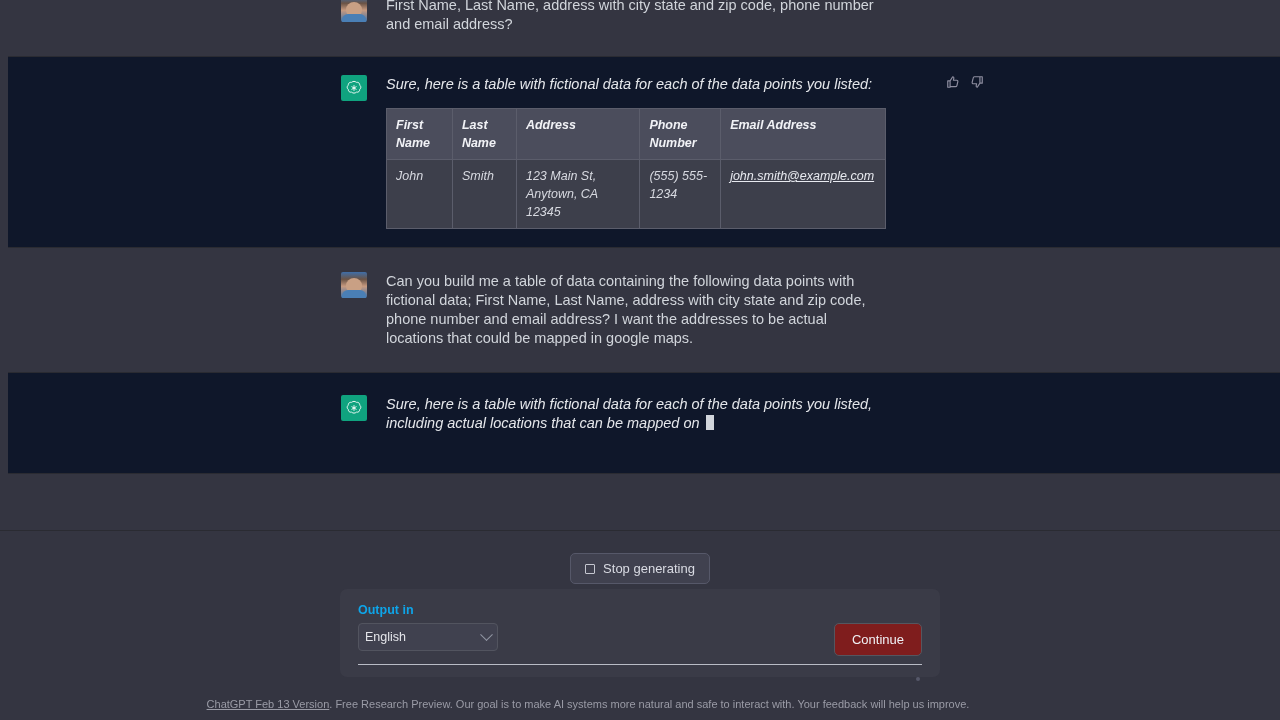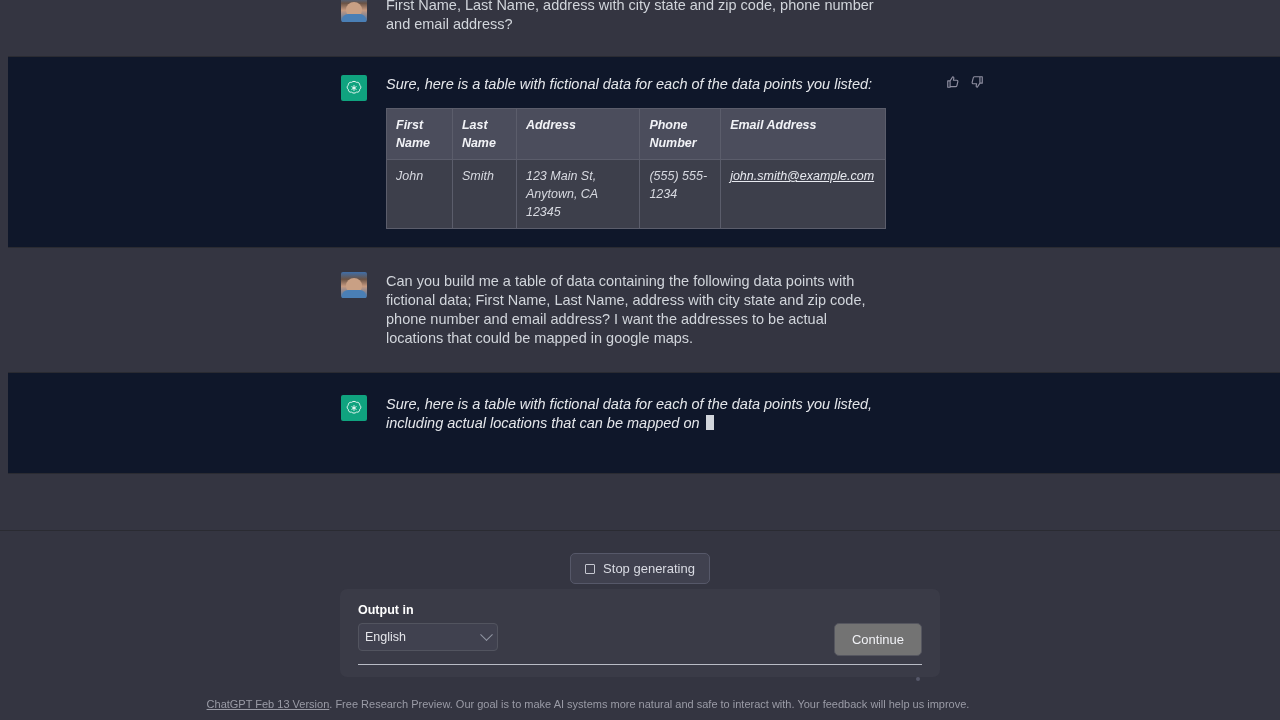--- a/index.html
+++ b/index.html
@@ -75,31 +75,31 @@
     display: inline-flex; align-items: center; gap: 8px;
     background: #40414f; border: 1px solid #565869; border-radius: 5px;
     color: #d9dbe3; font-size: 13px; padding: 7px 14px; cursor: pointer;
   }
   .sq-icon { width: 10px; height: 10px; border: 1.5px solid #c5c7d0; border-radius: 1px; display: block; }
 
   .panel {
     position: absolute; left: 340px; top: 58px; width: 600px; height: 88px;
     background: #3a3b47; border-radius: 7px; padding: 14px 18px 0 18px;
   }
-  .panel-label { color: #ffffff; font-size: 12.5px; font-weight: bold; margin-bottom: 6px; }
+  .panel-label { color: #0ea5e9; font-size: 12.5px; font-weight: bold; margin-bottom: 6px; }
   .panel-row { display: flex; align-items: flex-start; justify-content: space-between; }
   .select-box {
     width: 140px; height: 28px; background: #40414f; border: 1px solid #52545f; border-radius: 4px;
     display: flex; align-items: center; padding: 0 6px; color: #e4e5ea; font-size: 12.5px;
     justify-content: space-between; cursor: pointer;
   }
   .chev { width: 9px; height: 9px; border-right: 1.6px solid #9095a3; border-bottom: 1.6px solid #9095a3;
           transform: rotate(45deg) translate(-2px,-2px); }
   .continue-btn {
-    background: #737373; border: 1px solid #55565f; border-radius: 5px; color: #f0f1f5;
+    background: #7f1d1d; border: 1px solid #55565f; border-radius: 5px; color: #f0f1f5;
     font-size: 13px; padding: 8px 17px; cursor: pointer;
   }
   .panel-rule { position: absolute; left: 18px; bottom: 12px; width: 564px; height: 1px; background: #b9bcc6; }
   .panel-dot { position: absolute; right: 20px; bottom: -4px; width: 4px; height: 4px; border-radius: 50%; background: #565869; }
 
   .footnote {
     position: absolute; left: 0; bottom: 8px; width: 1176px; text-align: center;
     color: #9a9ba6; font-size: 11px; line-height: 15px;
   }
   .footnote a { color: #9a9ba6; text-decoration: underline; }

